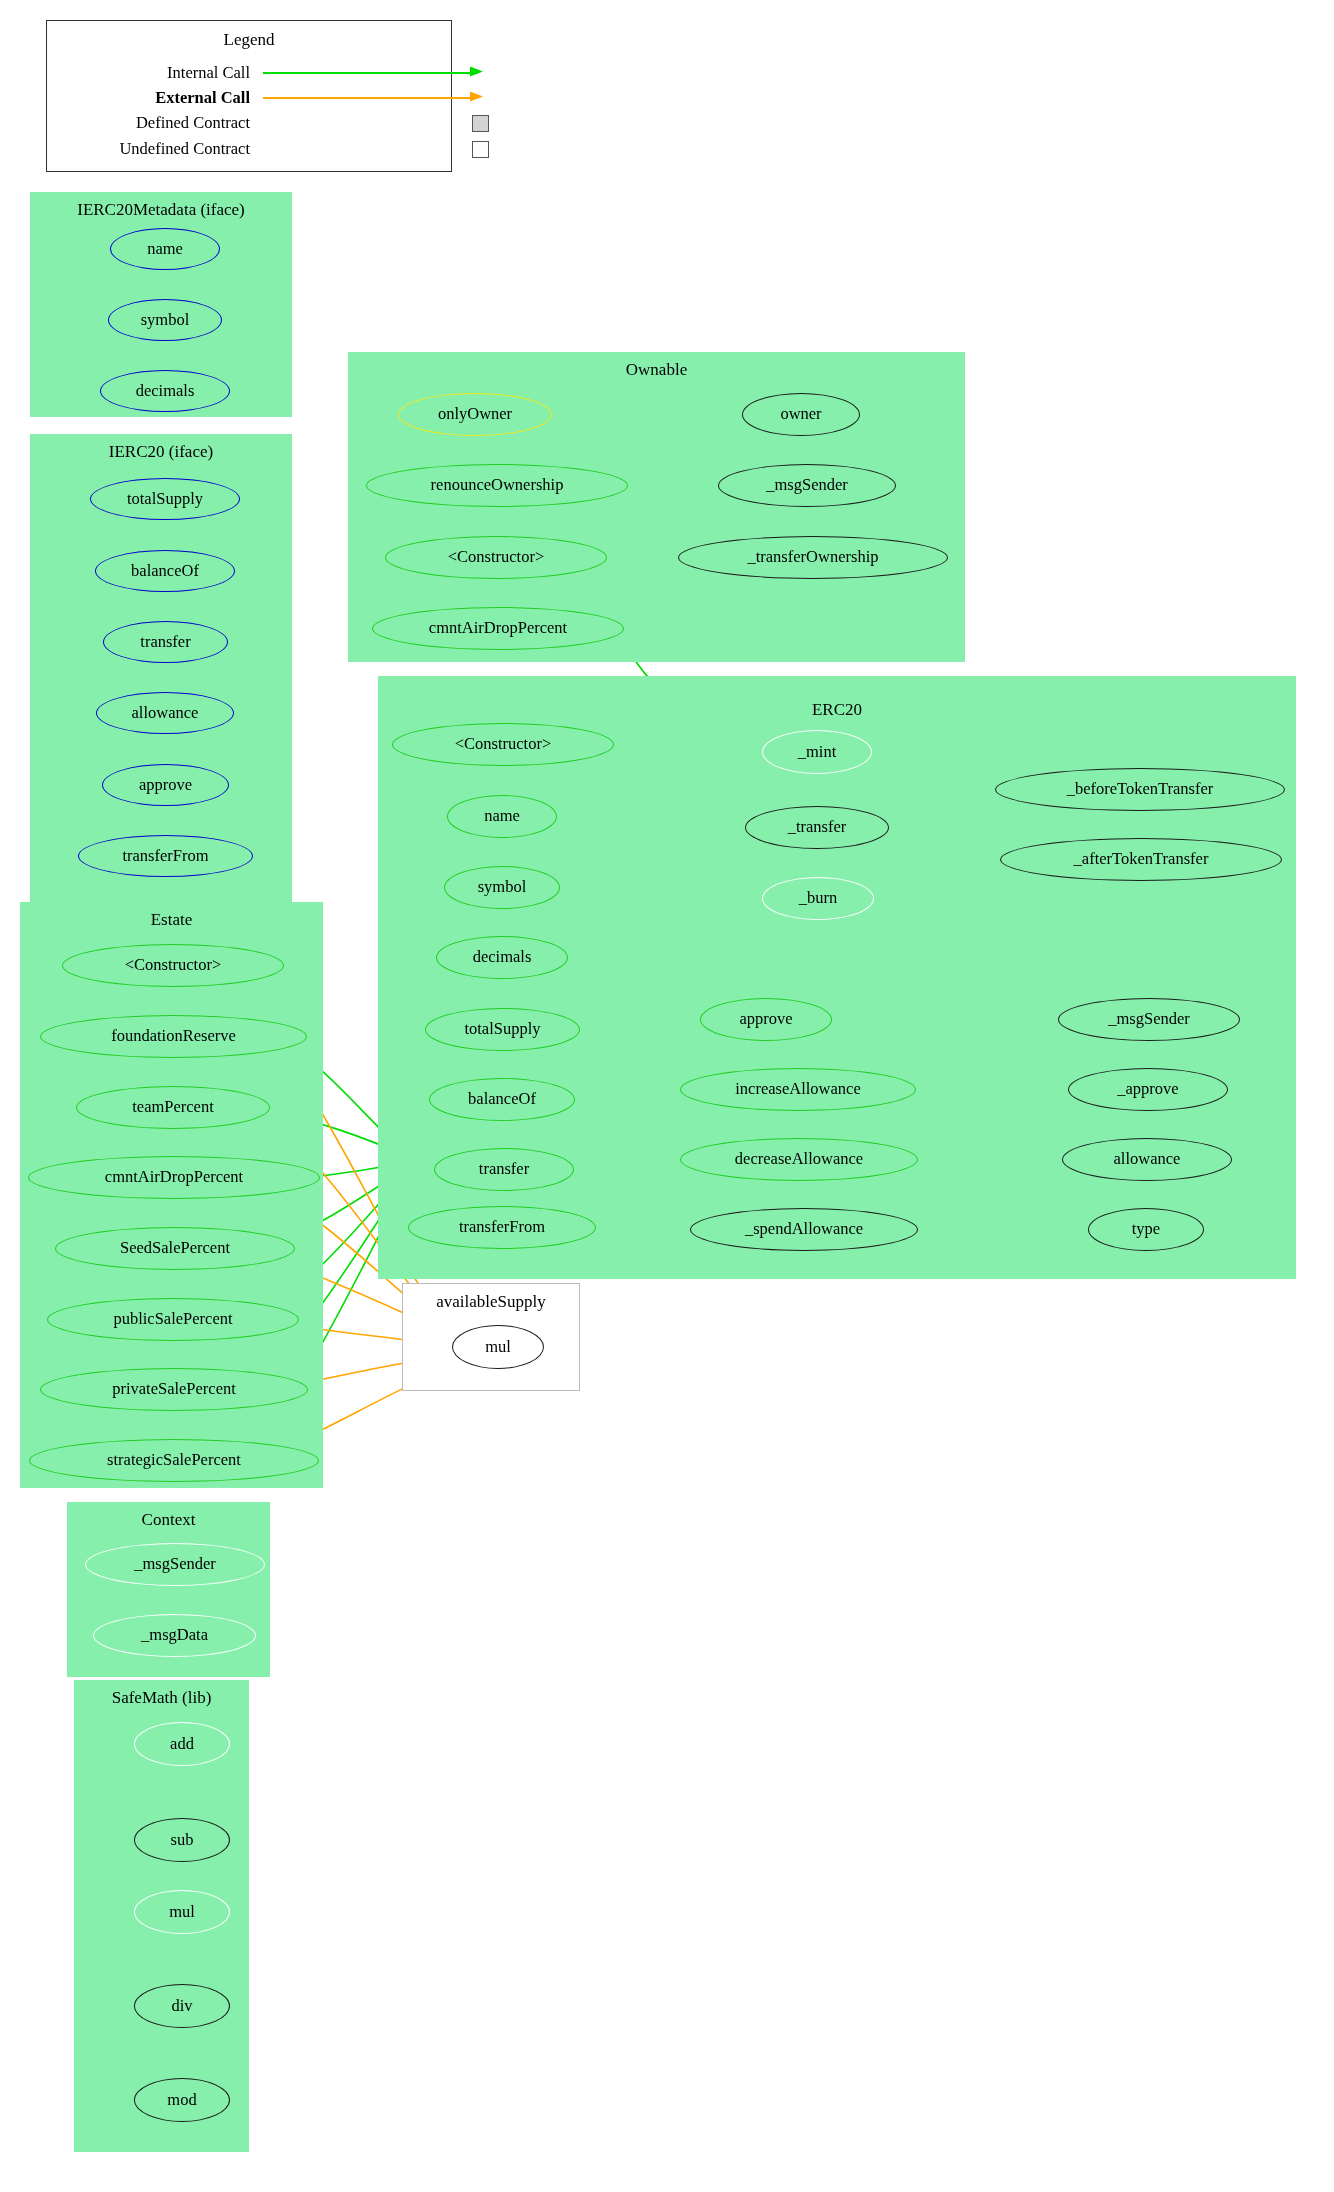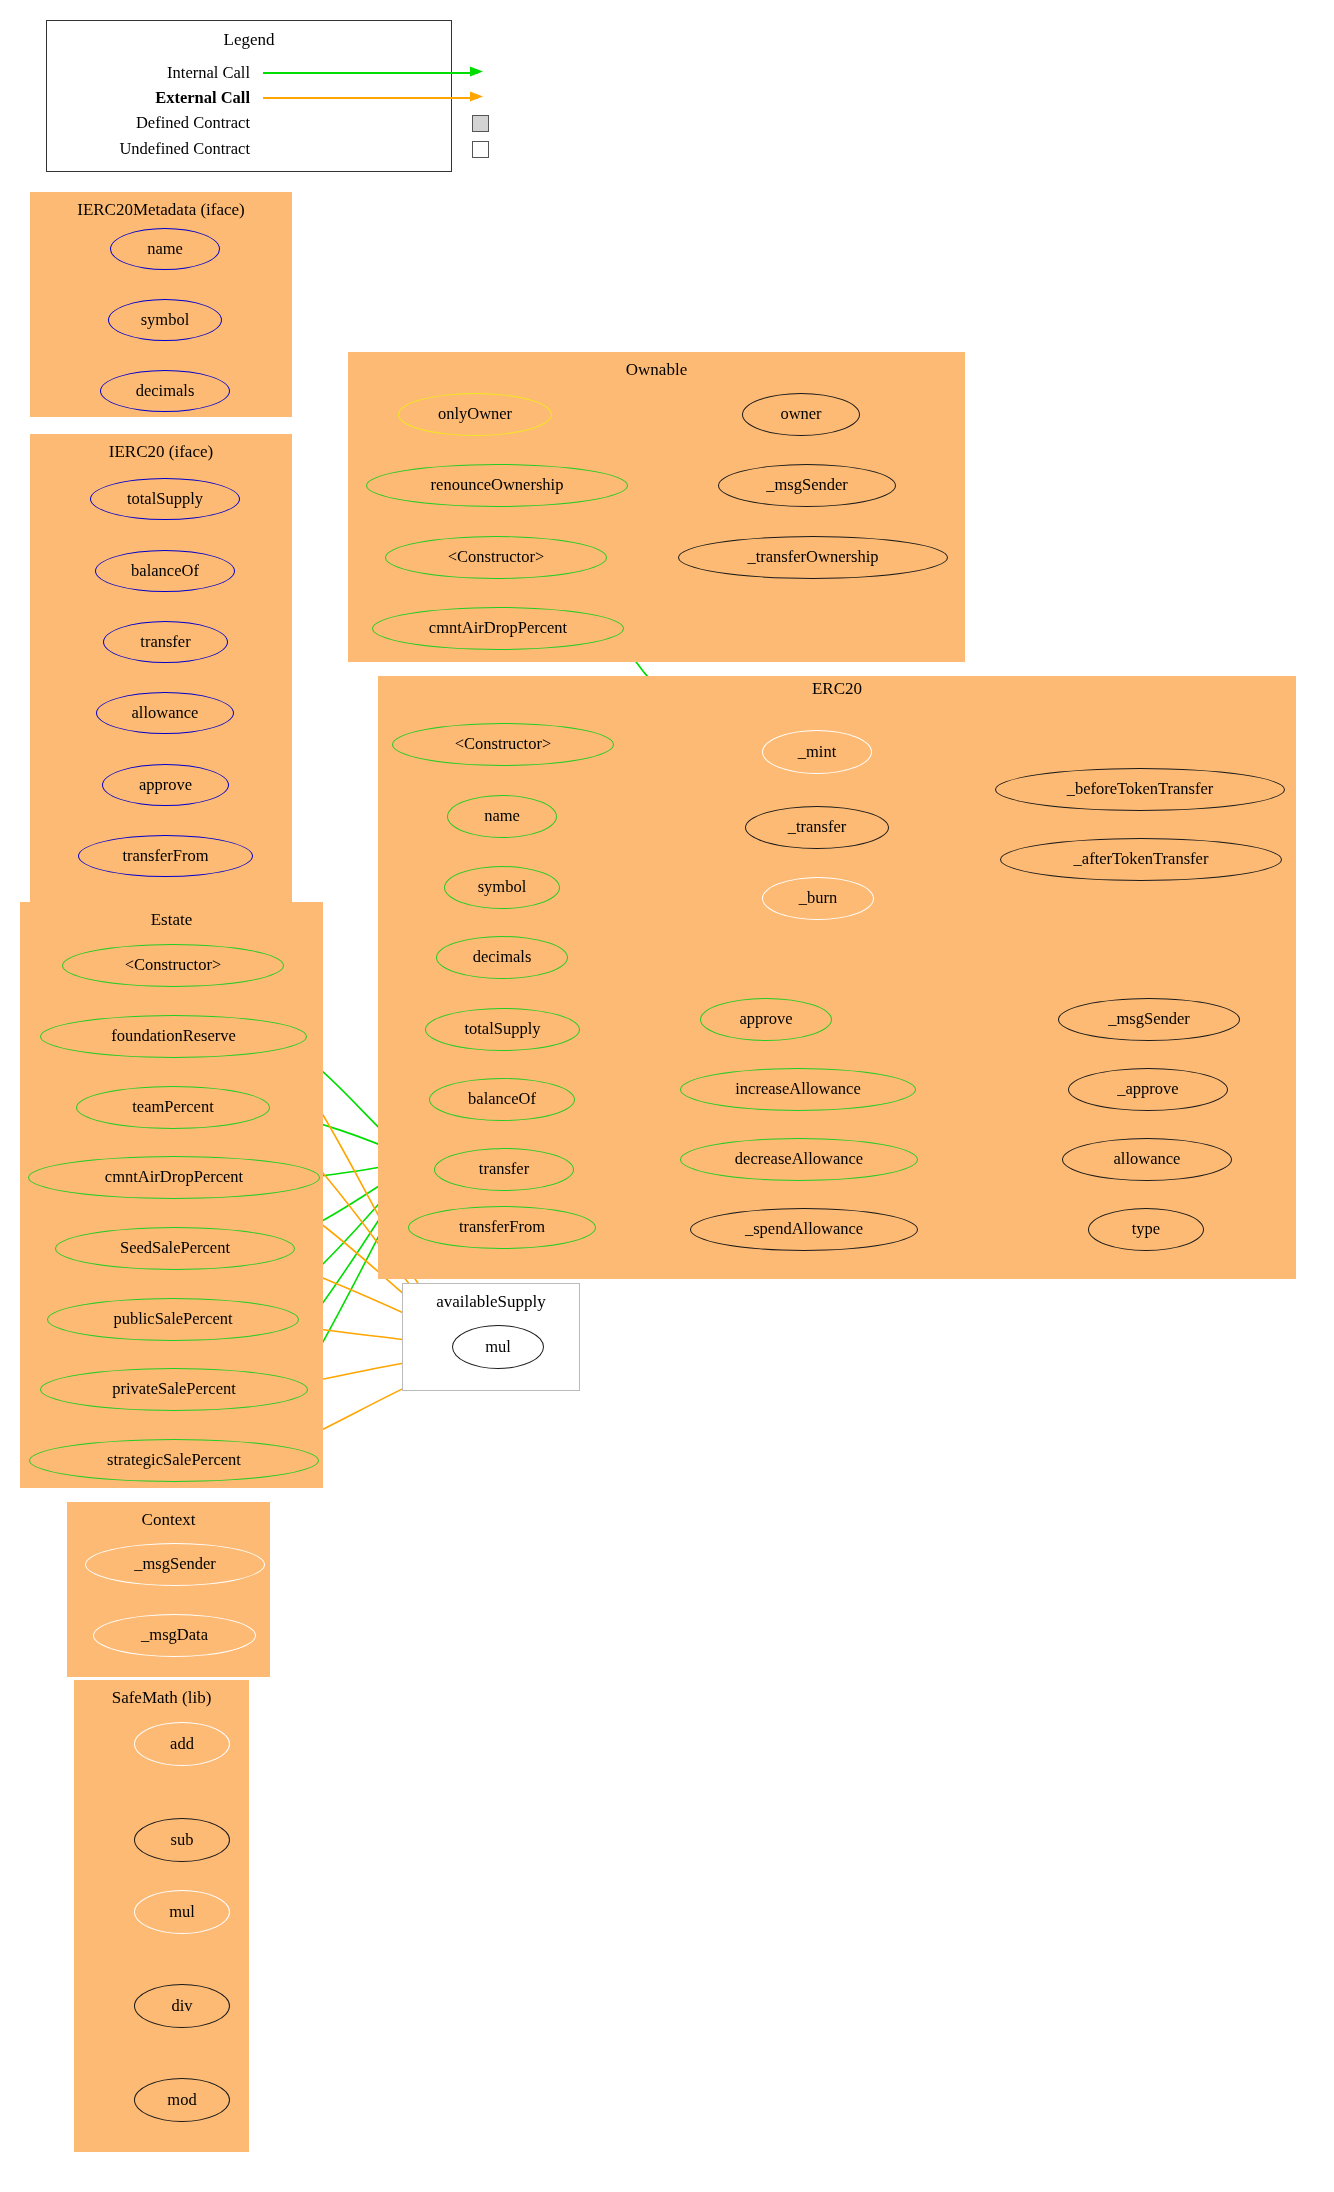--- a/index.html
+++ b/index.html
@@ -23,21 +23,21 @@
   .layer {
     position: absolute;
     left: 0; top: 0;
     width: 1334px;
     height: 2192px;
   }
   
   .cluster {
     position: absolute;
     box-sizing: border-box;
-    background: #fdba74;
+    background: #86efac;
   }
   .cluster.plain {
     background: #ffffff;
     border: 1px solid #bbbbbb;
   }
   .cluster.legendbox {
     background: #ffffff;
     border: 1.5px solid #333333;
   }
   .cluster-title {
@@ -245,21 +245,21 @@
     <span>&lt;Constructor&gt;</span>
   </div>
   <div class="node b-black" style="left:678px; top:536px; width:270px; height:43px;">
     <span>_transferOwnership</span>
   </div>
   <div class="node b-green" style="left:372px; top:607px; width:252px; height:43px;">
     <span>cmntAirDropPercent</span>
   </div>
 
   <div class="cluster" style="left:378px; top:676px; width:918px; height:603px;">
-    <div class="cluster-title" style="top:3px;">ERC20</div>
+    <div class="cluster-title" style="top:24px;">ERC20</div>
   </div>
   <div class="node b-green" style="left:392px; top:723px; width:222px; height:43px;">
     <span>&lt;Constructor&gt;</span>
   </div>
   <div class="node b-green" style="left:447px; top:795px; width:110px; height:43px;">
     <span>name</span>
   </div>
   <div class="node b-green" style="left:444px; top:866px; width:116px; height:43px;">
     <span>symbol</span>
   </div>

